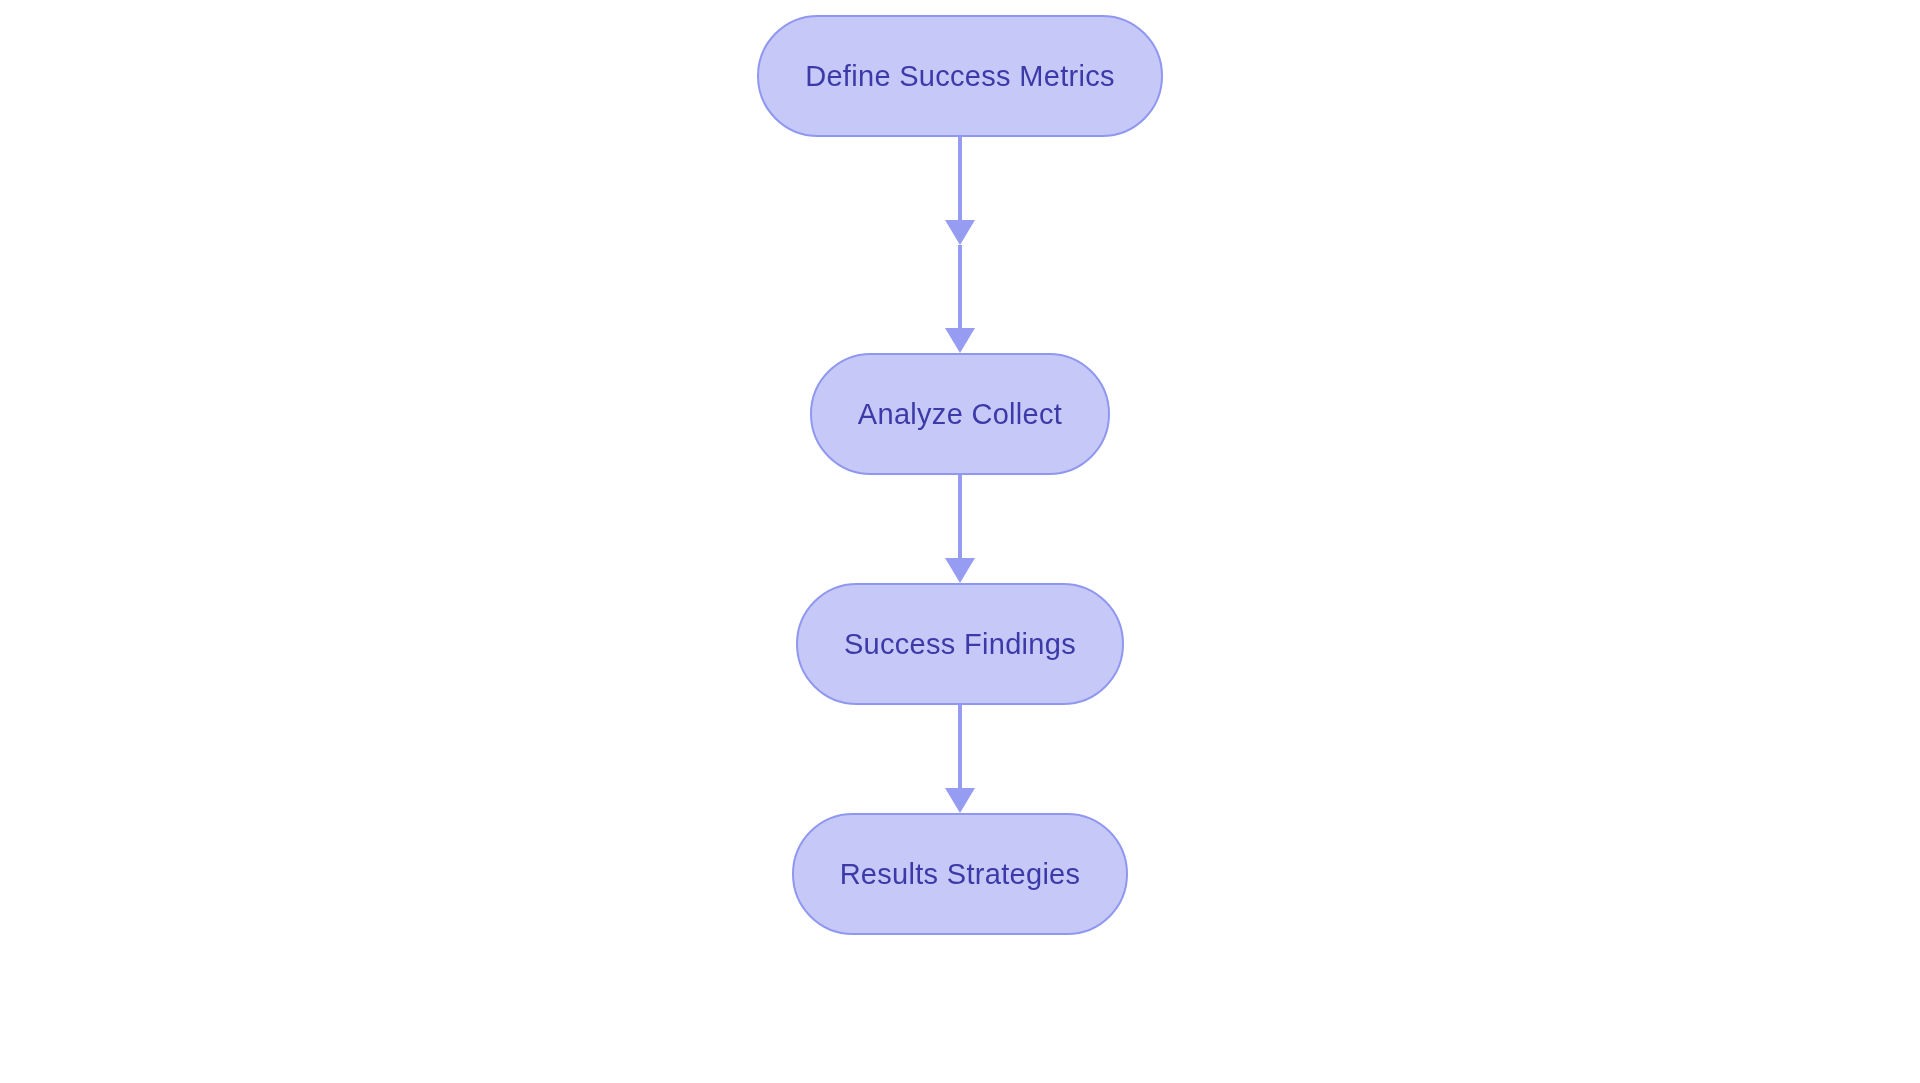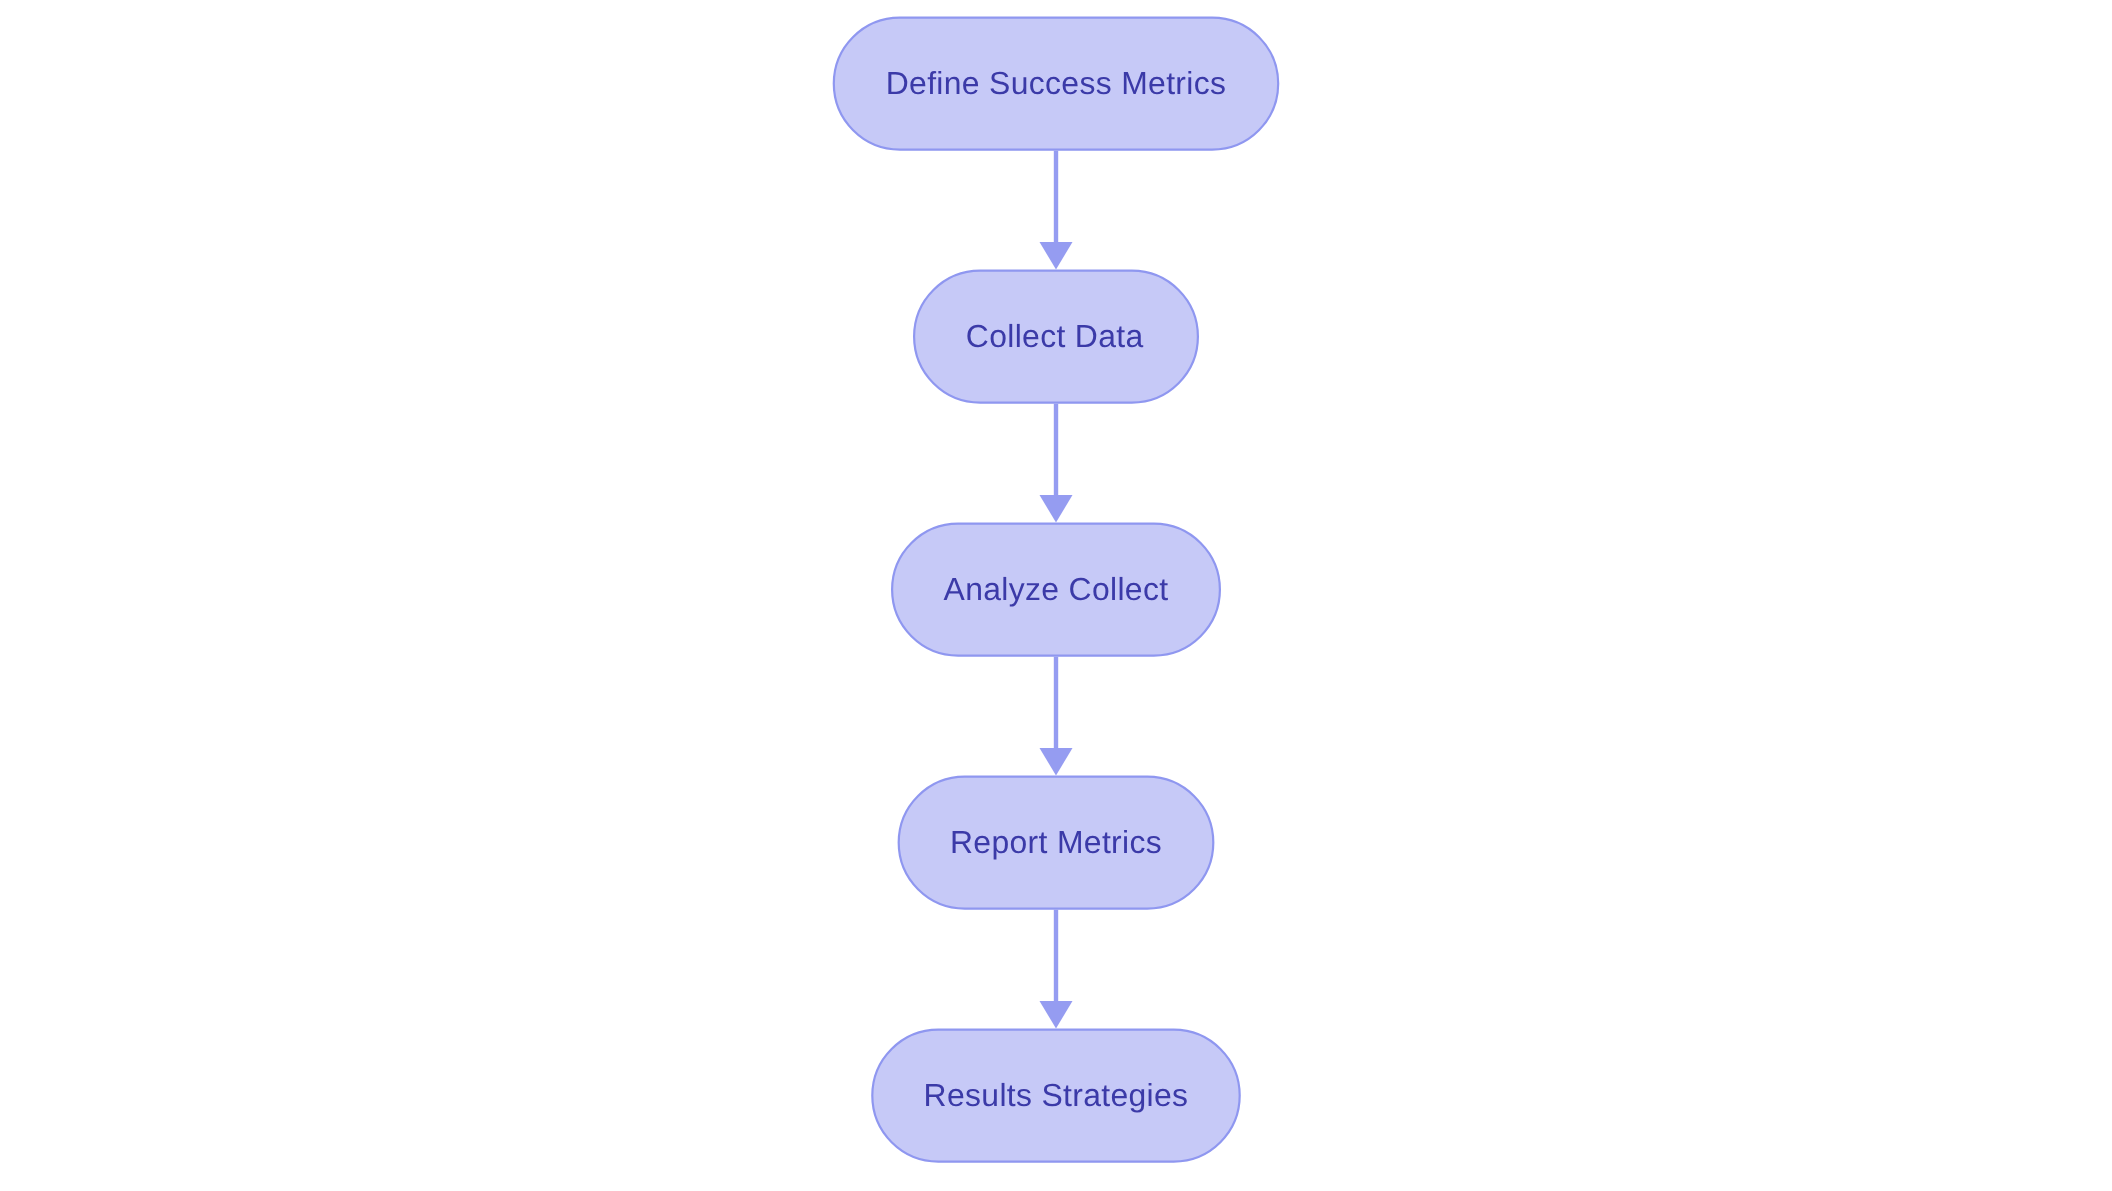--- a/index.html
+++ b/index.html
@@ -33,20 +33,21 @@
   }
   .node {
     height: 122px;
     padding: 16px 46px;
     min-width: 260px;
     background: var(--node-fill);
     border: 2px solid var(--node-border);
     border-radius: 61px;
     display: flex;
     align-items: center;
+    justify-content: center;
   }
   .node-label {
     font-size: 29px;
     letter-spacing: 0.3px;
     color: var(--text);
     white-space: nowrap;
   }
   .connector {
     height: 108px;
     display: flex;
@@ -75,40 +76,37 @@
 
     <div class="node">
       <span class="node-label">Define Success Metrics</span>
     </div>
 
     <div class="connector">
       <div class="line"></div>
       <div class="arrowhead"></div>
     </div>
 
-    <div class="node">
-      <span class="node-label">Collect Data</span>
-    </div>
 
     <div class="connector">
       <div class="line"></div>
       <div class="arrowhead"></div>
     </div>
 
     <div class="node">
       <span class="node-label">Analyze Collect</span>
     </div>
 
     <div class="connector">
       <div class="line"></div>
       <div class="arrowhead"></div>
     </div>
 
     <div class="node">
-      <span class="node-label">Report Metrics</span>
+      <span class="node-label">Success Findings</span>
     </div>
 
     <div class="connector">
       <div class="line"></div>
       <div class="arrowhead"></div>
     </div>
 
     <div class="node">
       <span class="node-label">Results Strategies</span>
     </div>

